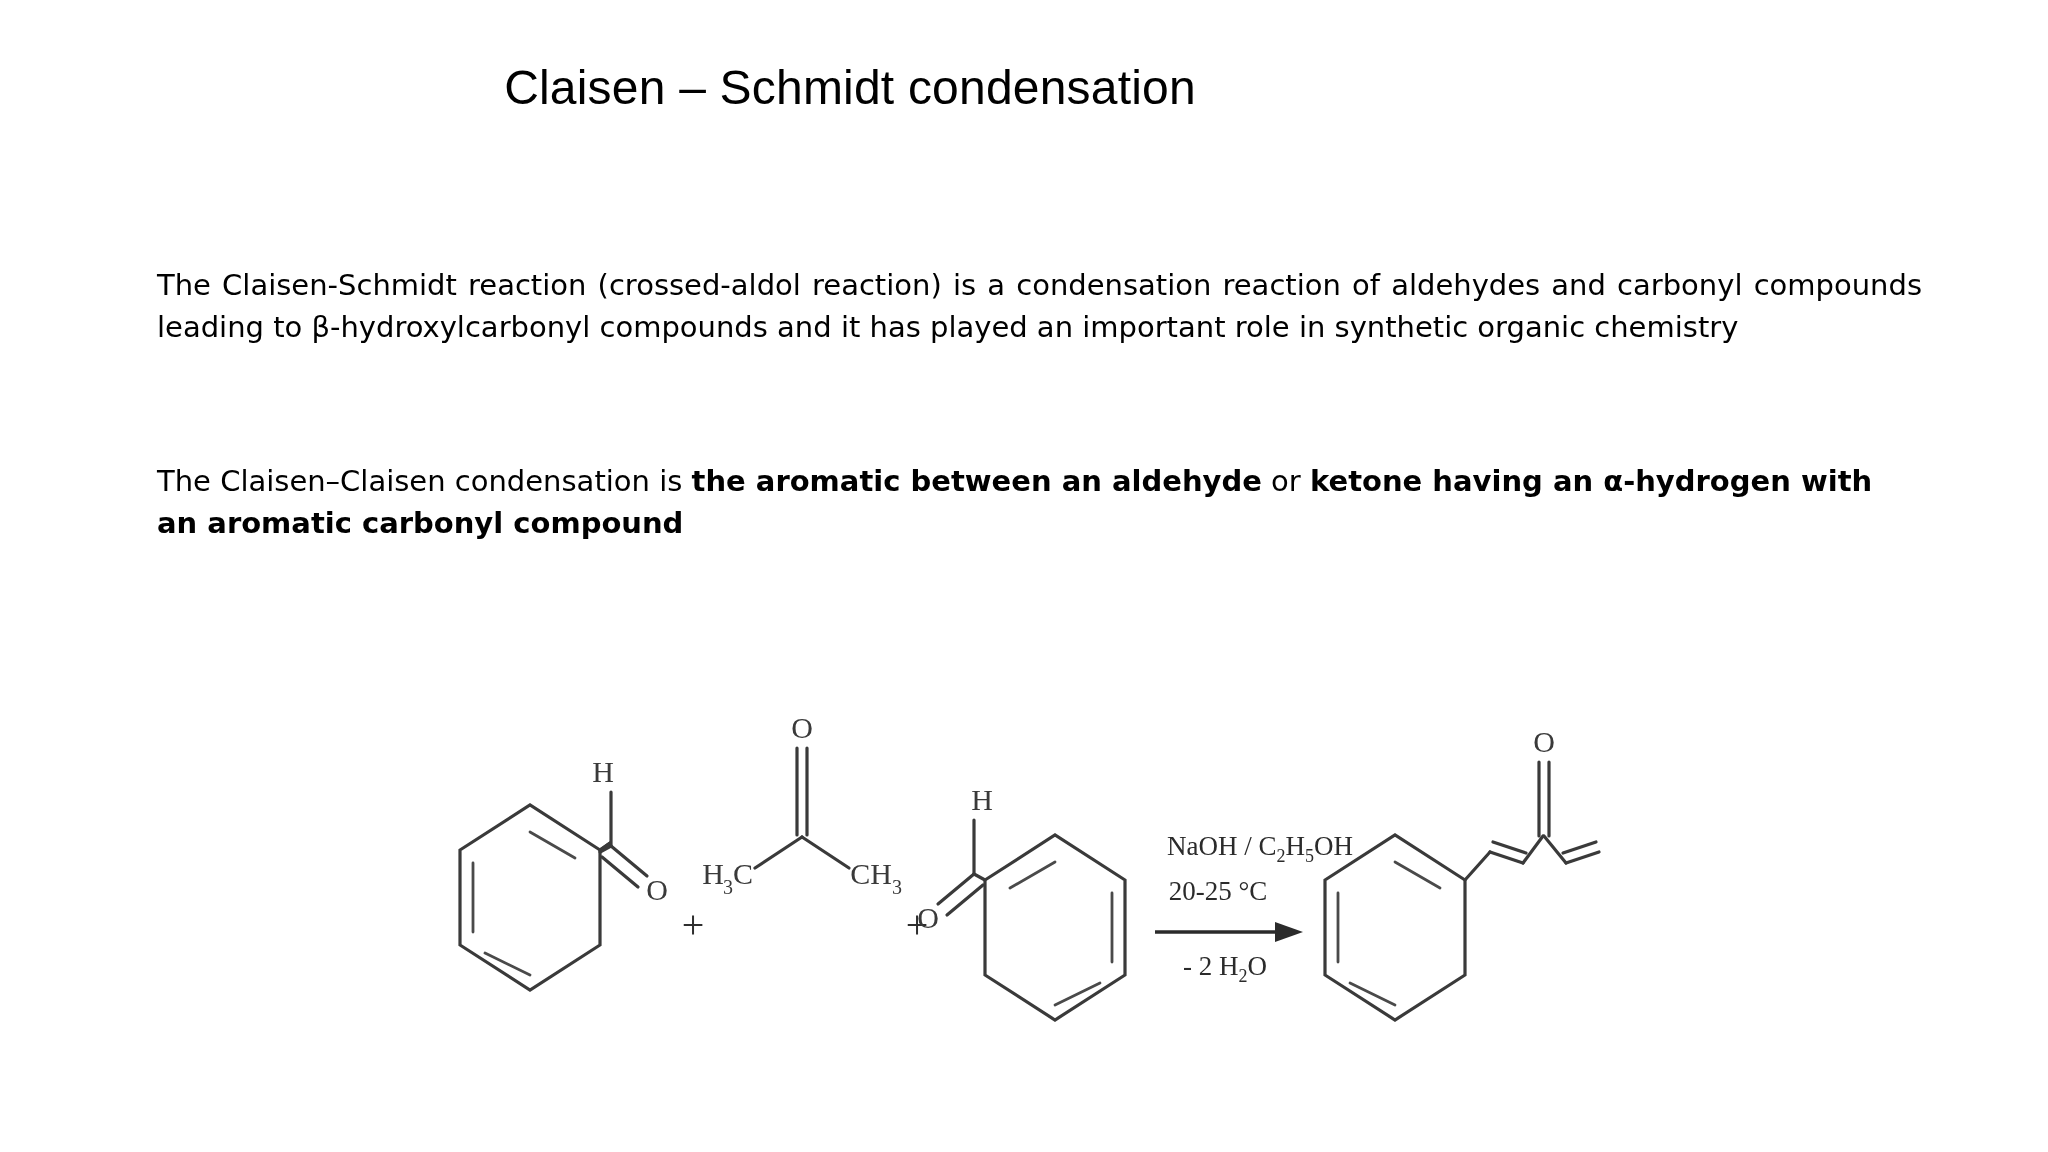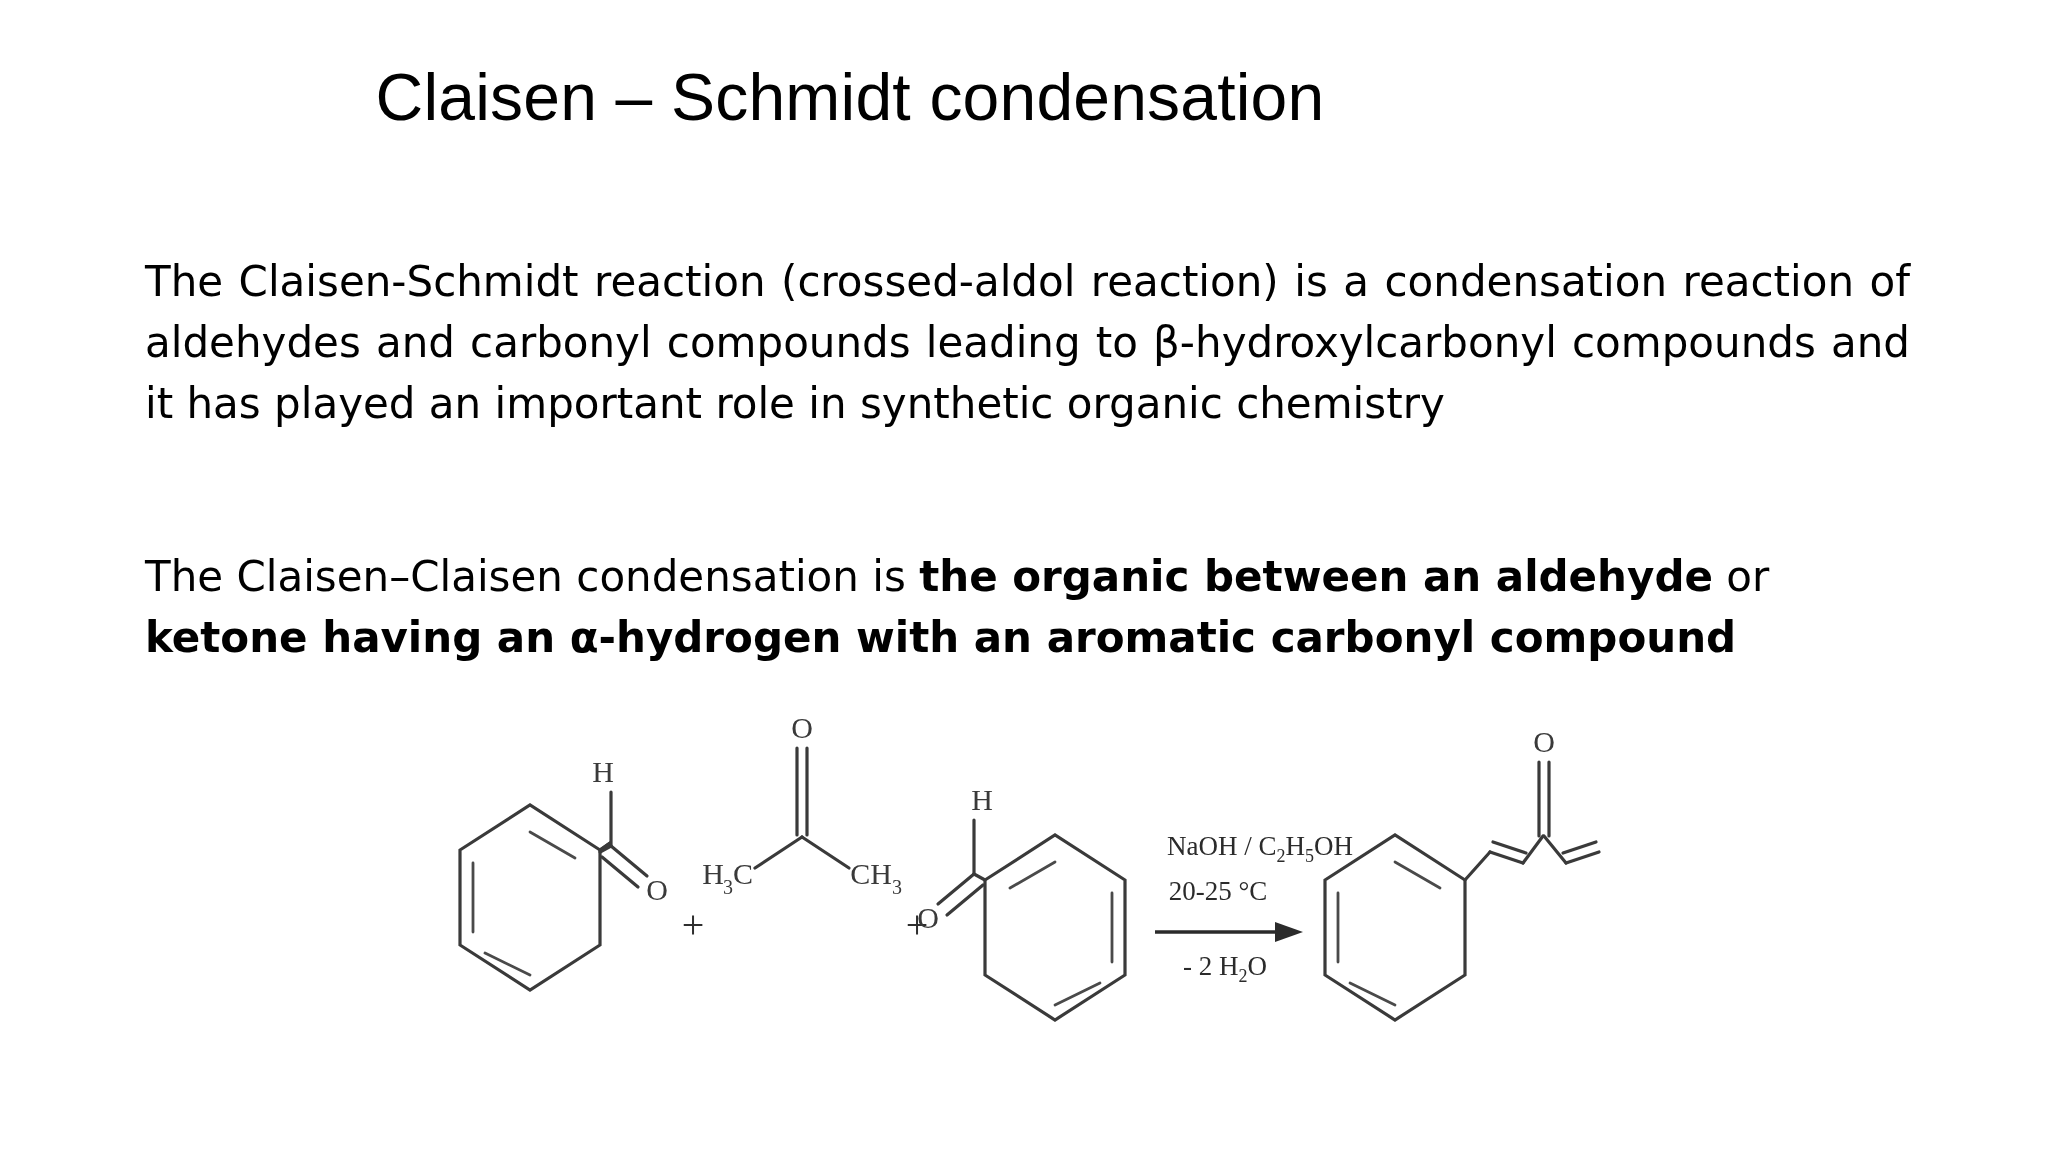--- a/index.html
+++ b/index.html
@@ -26,43 +26,43 @@
   }
 
   
   .slide-title {
     position: absolute;
     left: 0;
     top: 60px;
     width: 1700px;
     text-align: center;
     font-family: "Liberation Sans", sans-serif;
-    font-size: 66px;
+    font-size: 48px;
     font-weight: 400;
     line-height: 1.15;
     letter-spacing: 0.2px;
     color: #000000;
     white-space: nowrap;
   }
 
   
   .body-block {
     position: absolute;
     left: 145px;
     top: 252px;
     width: 1765px;
   }
 
   .para {
     font-family: "DejaVu Sans", sans-serif;
-    font-size: 42px;
+    font-size: 29px;
     line-height: 1.45;
     color: #000000;
     text-align: justify;
-    margin: 0;
+    margin: 12px;
   }
 
   .para.p1 {
     width: 1765px;
   }
 
   .para.p2 {
     margin-top: 112px;
     text-align: left;
     width: 1745px;
@@ -140,21 +140,21 @@
 
 <div class="slide">
 
   <div class="slide-title">Claisen – Schmidt condensation</div>
 
   <div class="body-block">
 
     <p class="para p1">The Claisen-Schmidt reaction (crossed-aldol reaction) is a condensation reaction of aldehydes and carbonyl compounds leading to β-hydroxylcarbonyl compounds and it has played an important role in synthetic organic chemistry</p>
 
     <p class="para p2">
-      <span class="reg">The Claisen–Claisen condensation is </span><span class="bold">the organic between an aldehyde</span><span class="reg"> or </span><span class="bold">ketone having an α-hydrogen with an aromatic carbonyl compound</span>
+      <span class="reg">The Claisen–Claisen condensation is </span><span class="bold">the aromatic between an aldehyde</span><span class="reg"> or </span><span class="bold">ketone having an α-hydrogen with an aromatic carbonyl compound</span>
     </p>
 
   </div>
 
   <div class="scheme">
     <svg viewBox="0 0 1180 400" xmlns="http://www.w3.org/2000/svg">
 
       <g>
 
         <path class="bond" d="M 35 150 L 35 245 L 105 290 L 175 245 L 175 150 L 105 105 Z"></path>

